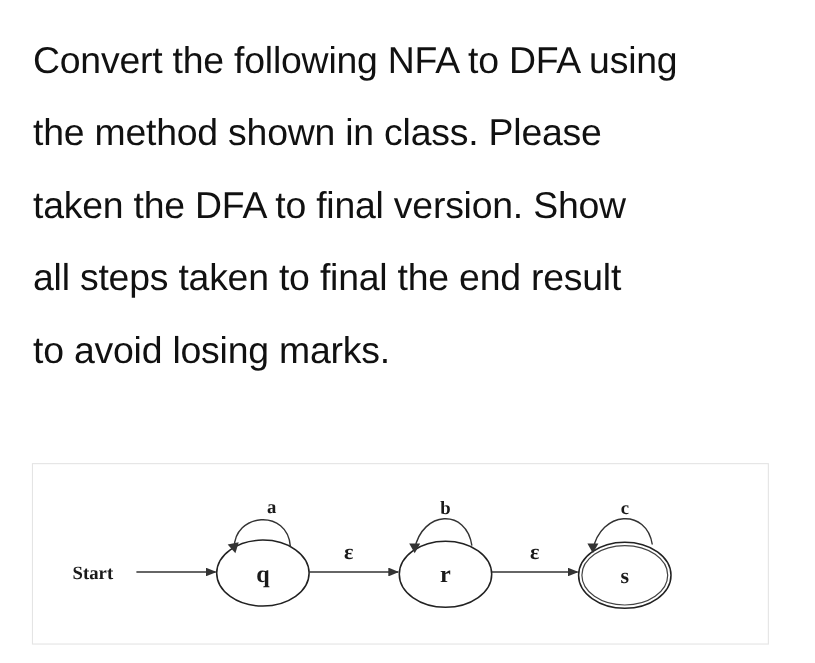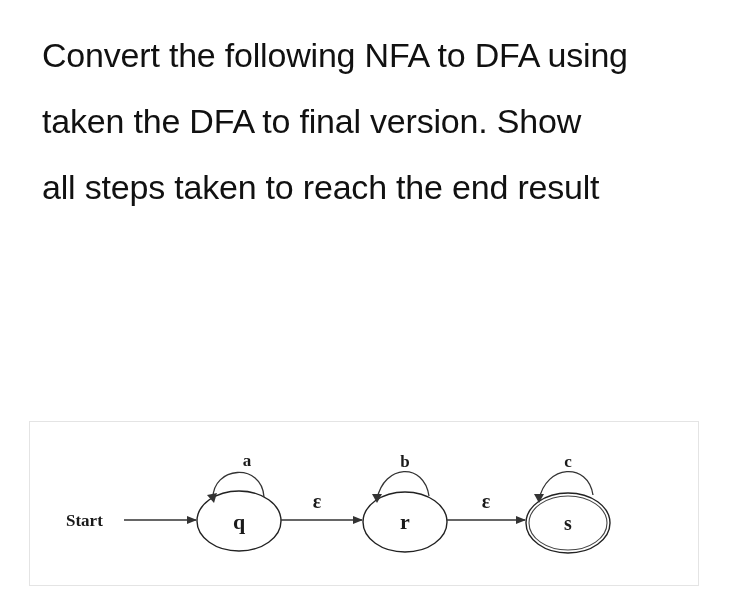--- a/index.html
+++ b/index.html
@@ -20,21 +20,20 @@
       width: 700px;
       font-family: "Liberation Sans", sans-serif;
       font-size: 34px;
       line-height: 66px;
       color: #111111;
       letter-spacing: -0.2px;
     }
     .question .line {
       display: block;
       white-space: nowrap;
-      margin-left: 12px;
     }
     .diagram-box {
       position: absolute;
       left: 29px;
       top: 421px;
       width: 670px;
       height: 165px;
       border: 1.5px solid #e4e4e4;
       background: #ffffff;
       box-sizing: border-box;
@@ -50,22 +49,24 @@
       font-family: "Liberation Serif", serif;
       font-weight: bold;
       fill: #1a1a1a;
     }
   </style>
 </head>
 <body>
 
 <div class="question">
   <span class="line">Convert the following NFA to DFA using</span>
+  <span class="line">the method shown in class. Please</span>
   <span class="line">taken the DFA to final version. Show</span>
-  <span class="line">all steps taken to reach the end result</span>
+  <span class="line">all steps taken to final the end result</span>
+  <span class="line">to avoid losing marks.</span>
 </div>
 
 <div class="diagram-box"></div>
 
 <svg class="diagram-svg" viewBox="0 0 741 603" xmlns="http://www.w3.org/2000/svg">
   <defs>
     <marker id="arrow" markerWidth="10" markerHeight="8" refX="9" refY="4" orient="auto" markerUnits="userSpaceOnUse">
       <path d="M0,0 L10,4 L0,8 Z" fill="#333333"></path>
     </marker>
   </defs>

